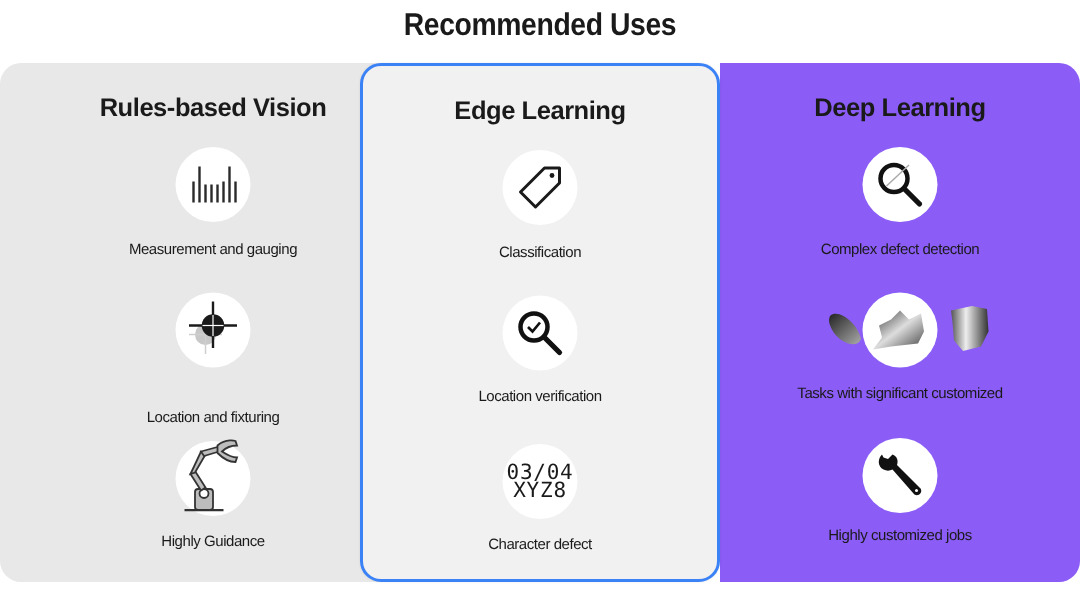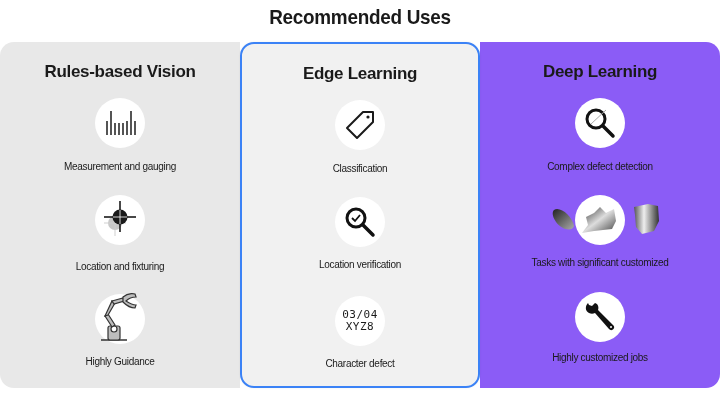--- a/index.html
+++ b/index.html
@@ -7,21 +7,21 @@
     width:720px; height:405px; background:#ffffff; position:relative; overflow:hidden;
     font-family:"Liberation Sans", "DejaVu Sans", sans-serif; color:#1a1a1a;
   }
   .title {
     position:absolute; top:5px; left:0; width:720px; text-align:center;
     font-size:21px; font-weight:bold; letter-spacing:-0.3px; transform:scaleX(0.9);
   }
   .col {
     position:absolute; top:42px; height:346px;
   }
-  .col-left { left:0; width:240px; background:#e8e8e8; border-radius:14px 0 0 14px; }
+  .col-left { left:0; width:240px; background:#e8e8e8; border-radius:14px 0 0 14px;padding-left:44px; }
   .col-right { left:480px; width:240px; background:#8b5cf6; border-radius:0 14px 14px 0; }
   .col-mid {
     left:240px; width:240px; background:#f1f1f1; border-radius:14px;
     border:2px solid #3b82f6; box-sizing:border-box; z-index:2;
     box-shadow:0 0 2px rgba(0,0,0,0.08);
   }
   .col-heading {
     position:absolute; top:20px; left:0; width:100%; text-align:center;
     font-size:17px; font-weight:bold; letter-spacing:-0.3px;
   }
@@ -29,21 +29,21 @@
   .icon-circle {
     position:absolute; left:50%; margin-left:-25px; width:50px; height:50px;
     border-radius:50%; background:#ffffff;
     display:flex; align-items:center; justify-content:center;
   }
   .item-label {
     position:absolute; left:0; width:100%; text-align:center;
     font-size:10px; letter-spacing:-0.3px; white-space:nowrap;
   }
   .ocr {
-    font-family:"DejaVu Sans Mono", monospace; font-size:11px; line-height:12px;
+    font-family:"DejaVu Sans Mono", monospace; font-size:14px; line-height:12px;
     text-align:center; color:#1a1a1a; letter-spacing:0.5px;
   }
   .blob { position:absolute; }
 </style>
 </head>
 <body>
 
 <div class="title">Recommended Uses</div>
 
 <div class="col col-left">
@@ -73,21 +73,21 @@
         <circle cx="17" cy="25" r="7" fill="#c8c8c8"></circle>
         <line x1="17" y1="14" x2="17" y2="38" stroke="#cfcfcf" stroke-width="1"></line>
         <line x1="6" y1="25" x2="28" y2="25" stroke="#cfcfcf" stroke-width="1"></line>
         <circle cx="22" cy="19" r="7.5" fill="#1a1a1a"></circle>
         <line x1="22" y1="3" x2="22" y2="34" stroke="#1a1a1a" stroke-width="1.6"></line>
         <line x1="6" y1="19" x2="38" y2="19" stroke="#1a1a1a" stroke-width="1.6"></line>
         <line x1="22" y1="12" x2="22" y2="26" stroke="#ffffff" stroke-width="0.8"></line>
         <line x1="15" y1="19" x2="29" y2="19" stroke="#ffffff" stroke-width="0.8"></line>
       </svg>
     </div>
-    <div class="item-label" style="top:66px">Location and fixturing</div>
+    <div class="item-label" style="top:78px">Location and fixturing</div>
   </div>
 
   <div class="item" style="top:252px">
     <div class="icon-circle" style="overflow:visible">
       <svg width="50" height="50" viewBox="0 0 50 50" style="overflow:visible">
         <line x1="6" y1="46" x2="32" y2="46" stroke="#333" stroke-width="1.5"></line>
         <rect x="13" y="32" width="12" height="14" rx="2" fill="#bdbdbd" stroke="#333" stroke-width="1.2"></rect>
         <circle cx="19" cy="35" r="3" fill="#fff" stroke="#333" stroke-width="1.2"></circle>
         <path d="M17 33 L10 22 L13 20 L20 31 Z" fill="#bdbdbd" stroke="#333" stroke-width="1.2"></path>
         <path d="M10 22 L17 7 L20 9 L13 21 Z" fill="#bdbdbd" stroke="#333" stroke-width="1.2"></path>

